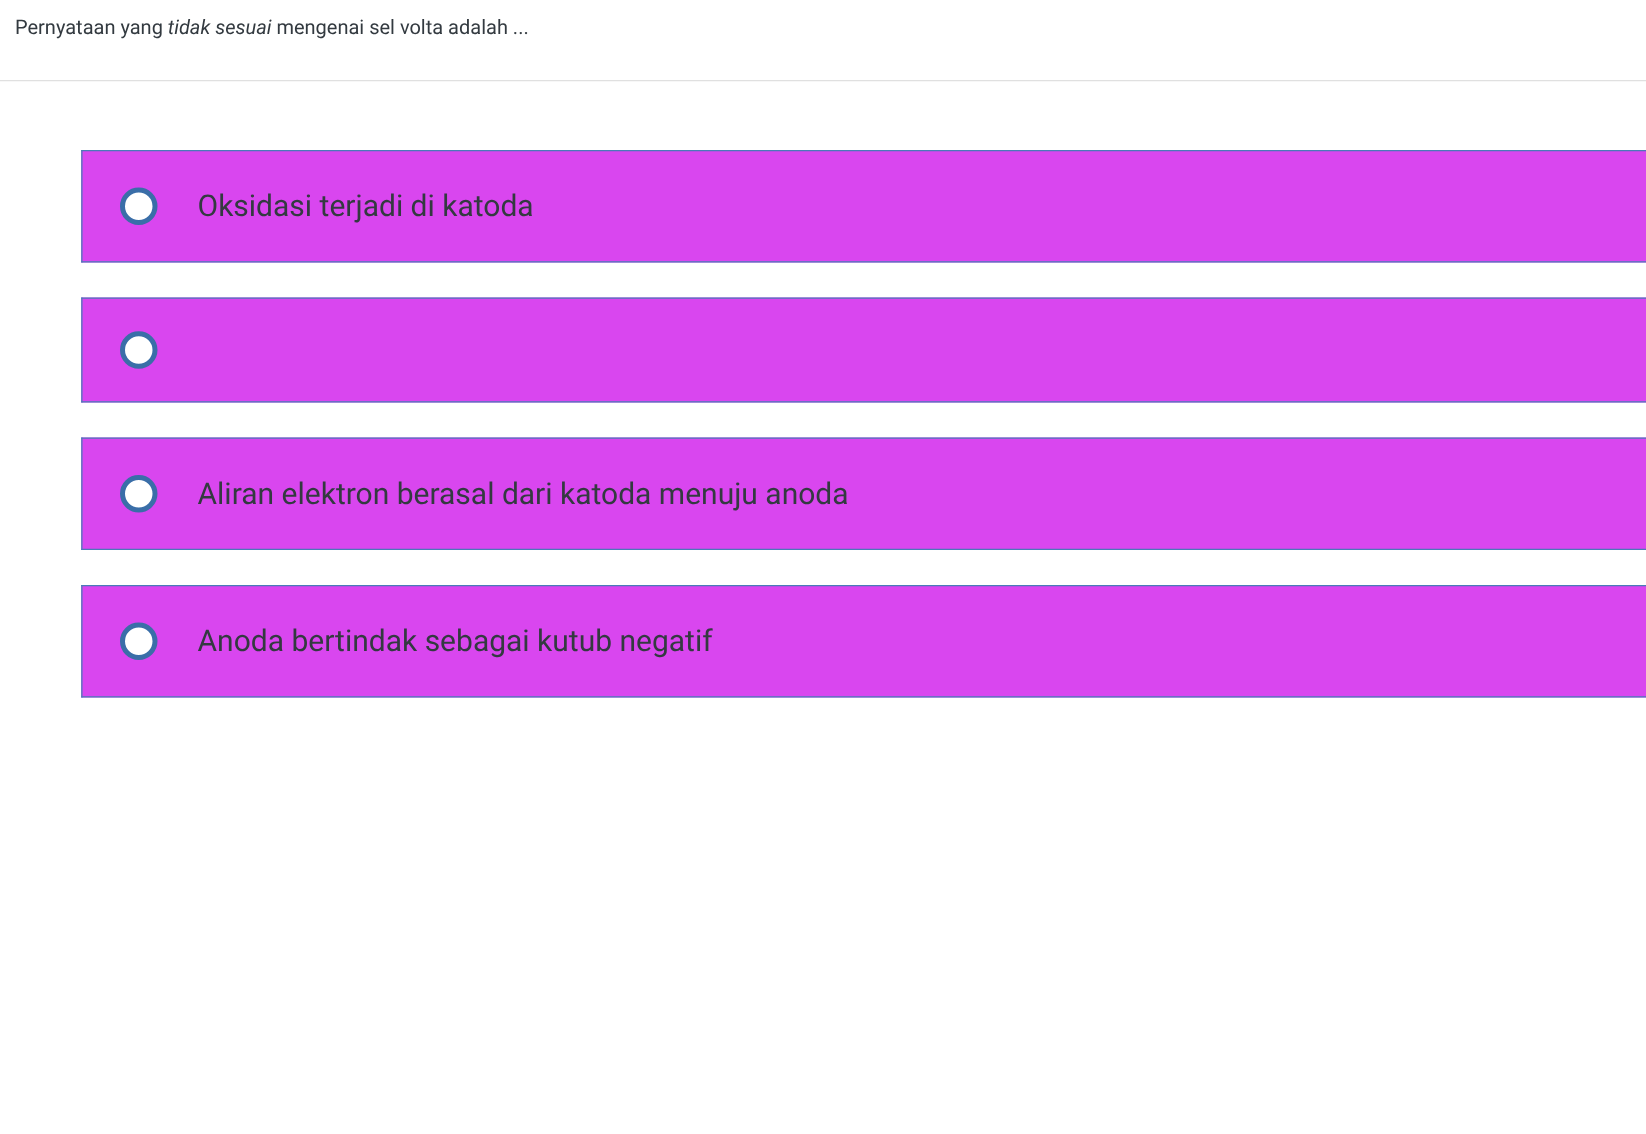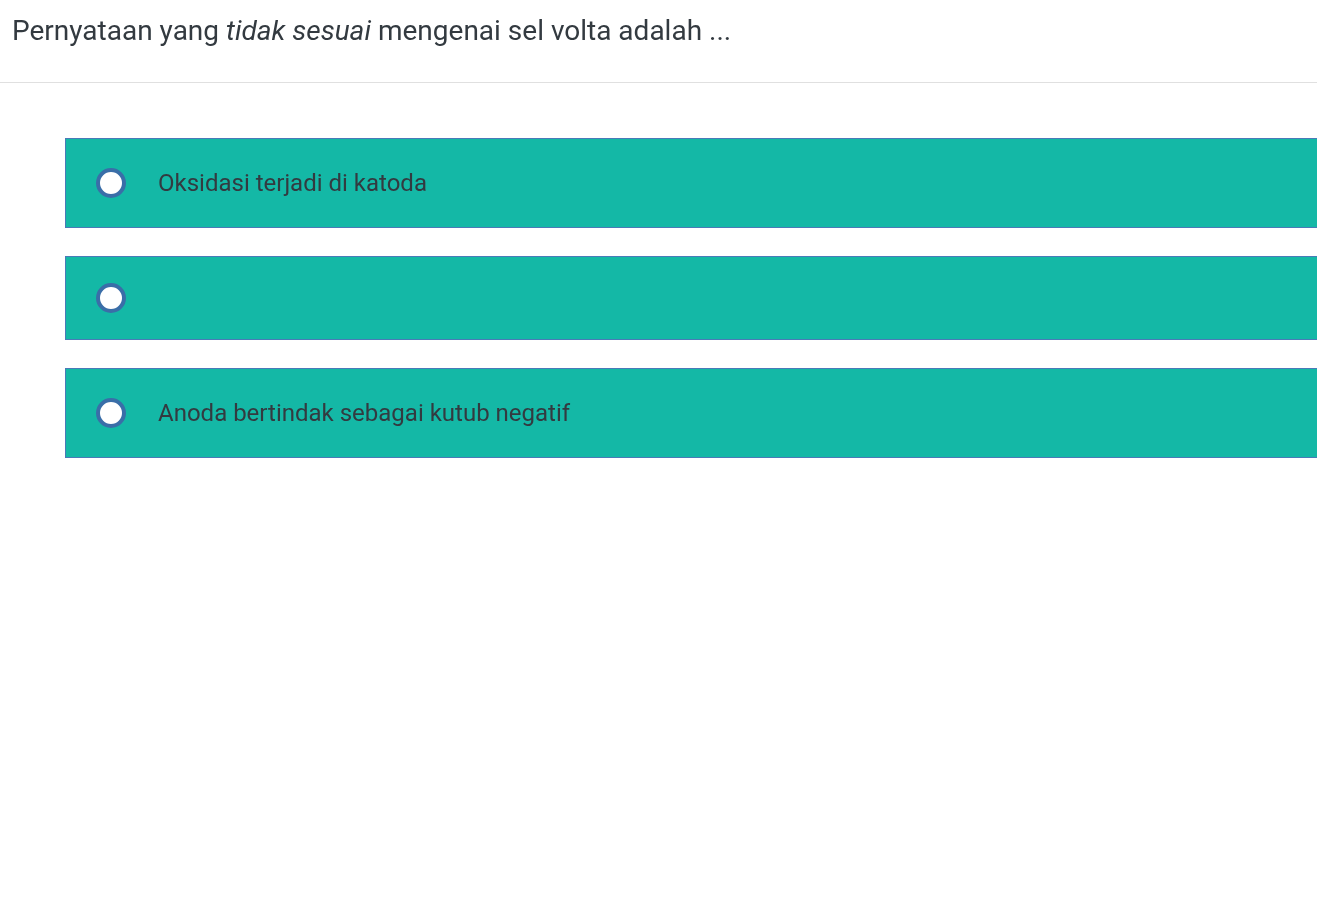--- a/index.html
+++ b/index.html
@@ -11,21 +11,21 @@
       font-family: -apple-system, BlinkMacSystemFont, "Segoe UI", Roboto, "Helvetica Neue", Arial, sans-serif;
       background: #ffffff;
       color: #333a40;
       font-size: 24px;
       line-height: 1.5;
     }
     .question-container {
       padding: 10px 0 0 12px;
     }
     .question-text {
-      font-size: 28px;
+      font-size: 16px;
       color: #333a40;
       font-weight: 400;
       margin-bottom: 30px;
     }
     .question-text .italic {
       font-style: italic;
     }
     .divider {
       border: none;
       border-top: 1px solid #e0e0e0;
@@ -36,21 +36,21 @@
       padding: 55px 0 0 65px;
     }
     .option {
       display: flex;
       align-items: center;
       border: 1px solid #4a7ab8;
       border-right: none;
       padding: 26px 20px 26px 30px;
       margin-bottom: 28px;
       cursor: pointer;
-      background: #14b8a6;
+      background: #d946ef;
     }
     .option:last-child {
       margin-bottom: 10px;
     }
     .radio-circle {
       width: 30px;
       height: 30px;
       min-width: 30px;
       border: 4px solid #3a6ea8;
       border-radius: 50%;
@@ -77,15 +77,19 @@
 <div class="options-container">
   <div class="option">
     <div class="radio-circle"></div>
     <span class="option-text">Oksidasi terjadi di katoda</span>
   </div>
   <div class="option">
     <div class="radio-circle"></div>
   </div>
   <div class="option">
     <div class="radio-circle"></div>
+    <span class="option-text">Aliran elektron berasal dari katoda menuju anoda</span>
+  </div>
+  <div class="option">
+    <div class="radio-circle"></div>
     <span class="option-text">Anoda bertindak sebagai kutub negatif</span>
   </div>
 </div>
 
 </body></html>

